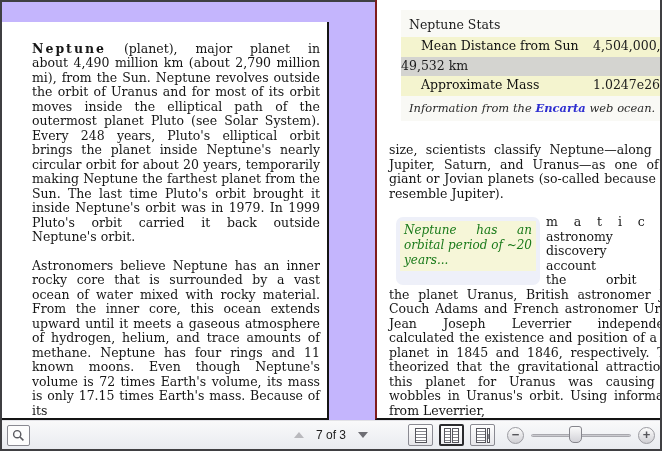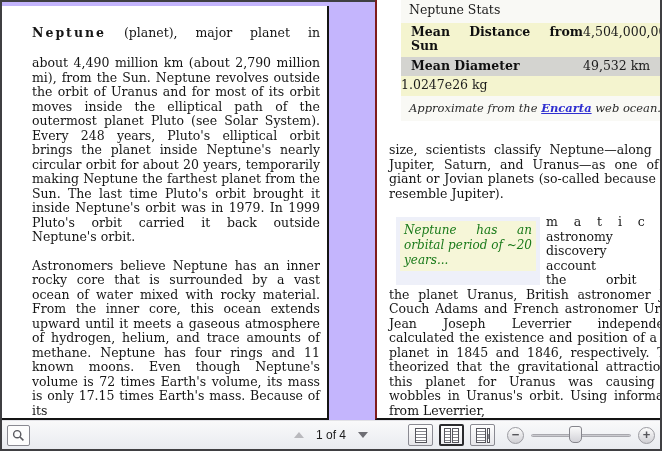--- a/index.html
+++ b/index.html
@@ -31,40 +31,40 @@
     white-space:pre-line;text-align:justify;text-align-last:justify;
   }
   .wrap-left-1{width:82px;}
   .wrap-right-1{flex:1;}
   .wrap-left-2{width:76px;}
   .wrap-right-2{flex:1;}
   .floaterbox{
     width:132px;margin:3px 8px 0 8px;align-self:flex-start;
     background:#eef0f9;padding:4px 4px 14px 4px;
   }
-  .floaterbox.fb2{width:136px;margin:2px 6px 0 7px;}
+  .floaterbox.fb2{width:136px;margin:2px 6px 0 7px;border-radius:7px;}
   .floater-inner{
     background:#f6f6d8;color:#1a7a1a;font-style:italic;
     font-size:12px;line-height:15px;padding:2px 4px 3px 4px;
   }
   .para2{margin-top:14px;}
-  .p1rest{margin-top:16px;}
+  .p1rest{margin-top:0;}
   
   .stats-block{
     width:310px;margin:26px 0 0 12px;background:#f9f9f5;
     padding:6px 0 6px 0;font-size:12.5px;
   }
   .stats-title{padding:2px 8px 5px 8px;color:#1b1b1b;}
   .stats-row{display:flex;padding:2px 0 3px 0;}
   .stats-row.cream{background:#f4f4cf;}
   .stats-row.gray{background:#d4d4d0;}
-  .stats-label{font-weight:bold;width:172px;padding-left:10px;flex:none;color:#101010;}
+  .stats-label{font-weight:normal;width:172px;padding-left:20px;flex:none;color:#101010;}
   .stats-value{flex:1;white-space:nowrap;color:#1b1b1b;}
   .stats-footer{font-style:italic;font-size:11.5px;padding:5px 8px 0 8px;color:#2a2a2a;}
-  .stats-footer a{color:#2f2fd0;font-weight:bold;text-decoration:underline;cursor:pointer;}
+  .stats-footer a{color:#2f2fd0;font-weight:bold;cursor:pointer;}
   .rp-col{width:299px;padding-right:9px;box-sizing:content-box;}
   .rp-para1{margin-top:22px;}
   .rp-para2{margin-top:14px;}
   
   .toolbar{
     height:28px;flex:none;position:relative;
     background:linear-gradient(#f9f9fa,#e9ebf0);
     border-top:1px solid #e2e2e6;
     display:flex;align-items:center;padding:0 5px;
     font-family:"Liberation Sans", sans-serif;
@@ -130,27 +130,27 @@
     <div class="page-gap"></div>
 
     <div class="page page-right bodytext">
       <div class="stats-block">
         <div class="stats-title">Neptune Stats</div>
         <div class="stats-row cream">
           <span class="stats-label">Mean Distance from Sun</span>
           <span class="stats-value">4,504,000,000 km</span>
         </div>
         <div class="stats-row gray">
-          <span class="stats-label">Mean Diameter</span>
           <span class="stats-value">49,532 km</span>
         </div>
         <div class="stats-row cream">
+          <span class="stats-label">Approximate Mass</span>
           <span class="stats-value">1.0247e26 kg</span>
         </div>
-        <div class="stats-footer"><span>Approximate from the </span><a>Encarta</a><span> web ocean.</span></div>
+        <div class="stats-footer"><span>Information from the </span><a>Encarta</a><span> web ocean.</span></div>
       </div>
 
       <div class="rp-col">
         <div class="rp-para1">size, scientists classify Neptune—along with Jupiter, Saturn, and Uranus—as one of the giant or Jovian planets (so-called because they resemble Jupiter).</div>
         <div class="rp-para2">
           <div class="wrapflow">
             <div class="floaterbox fb2">
               <div class="floater-inner">Neptune has an orbital period of ~20 years...</div>
             </div>
             <div class="wrap-col wrap-right-2">m a t i c a l
@@ -172,21 +172,21 @@
             <circle cx="5.2" cy="5.2" r="3.6" fill="none" stroke="#5a5a60" stroke-width="1.4"></circle>
             <line x1="8" y1="8" x2="11.4" y2="11.4" stroke="#5a5a60" stroke-width="1.6"></line>
           </svg>
       </span>
     </button>
 
     <div class="page-nav">
       <button class="tri-btn">
           <span class="tri-up"></span>
         </button>
-      <span class="page-label">1 of 4</span>
+      <span class="page-label">7 of 3</span>
       <button class="tri-btn">
           <span class="tri-down"></span>
         </button>
     </div>
 
     <div class="right-group">
       <button class="view-btn">
         <span class="mini-page"></span>
       </button>
       <button class="view-btn active">

